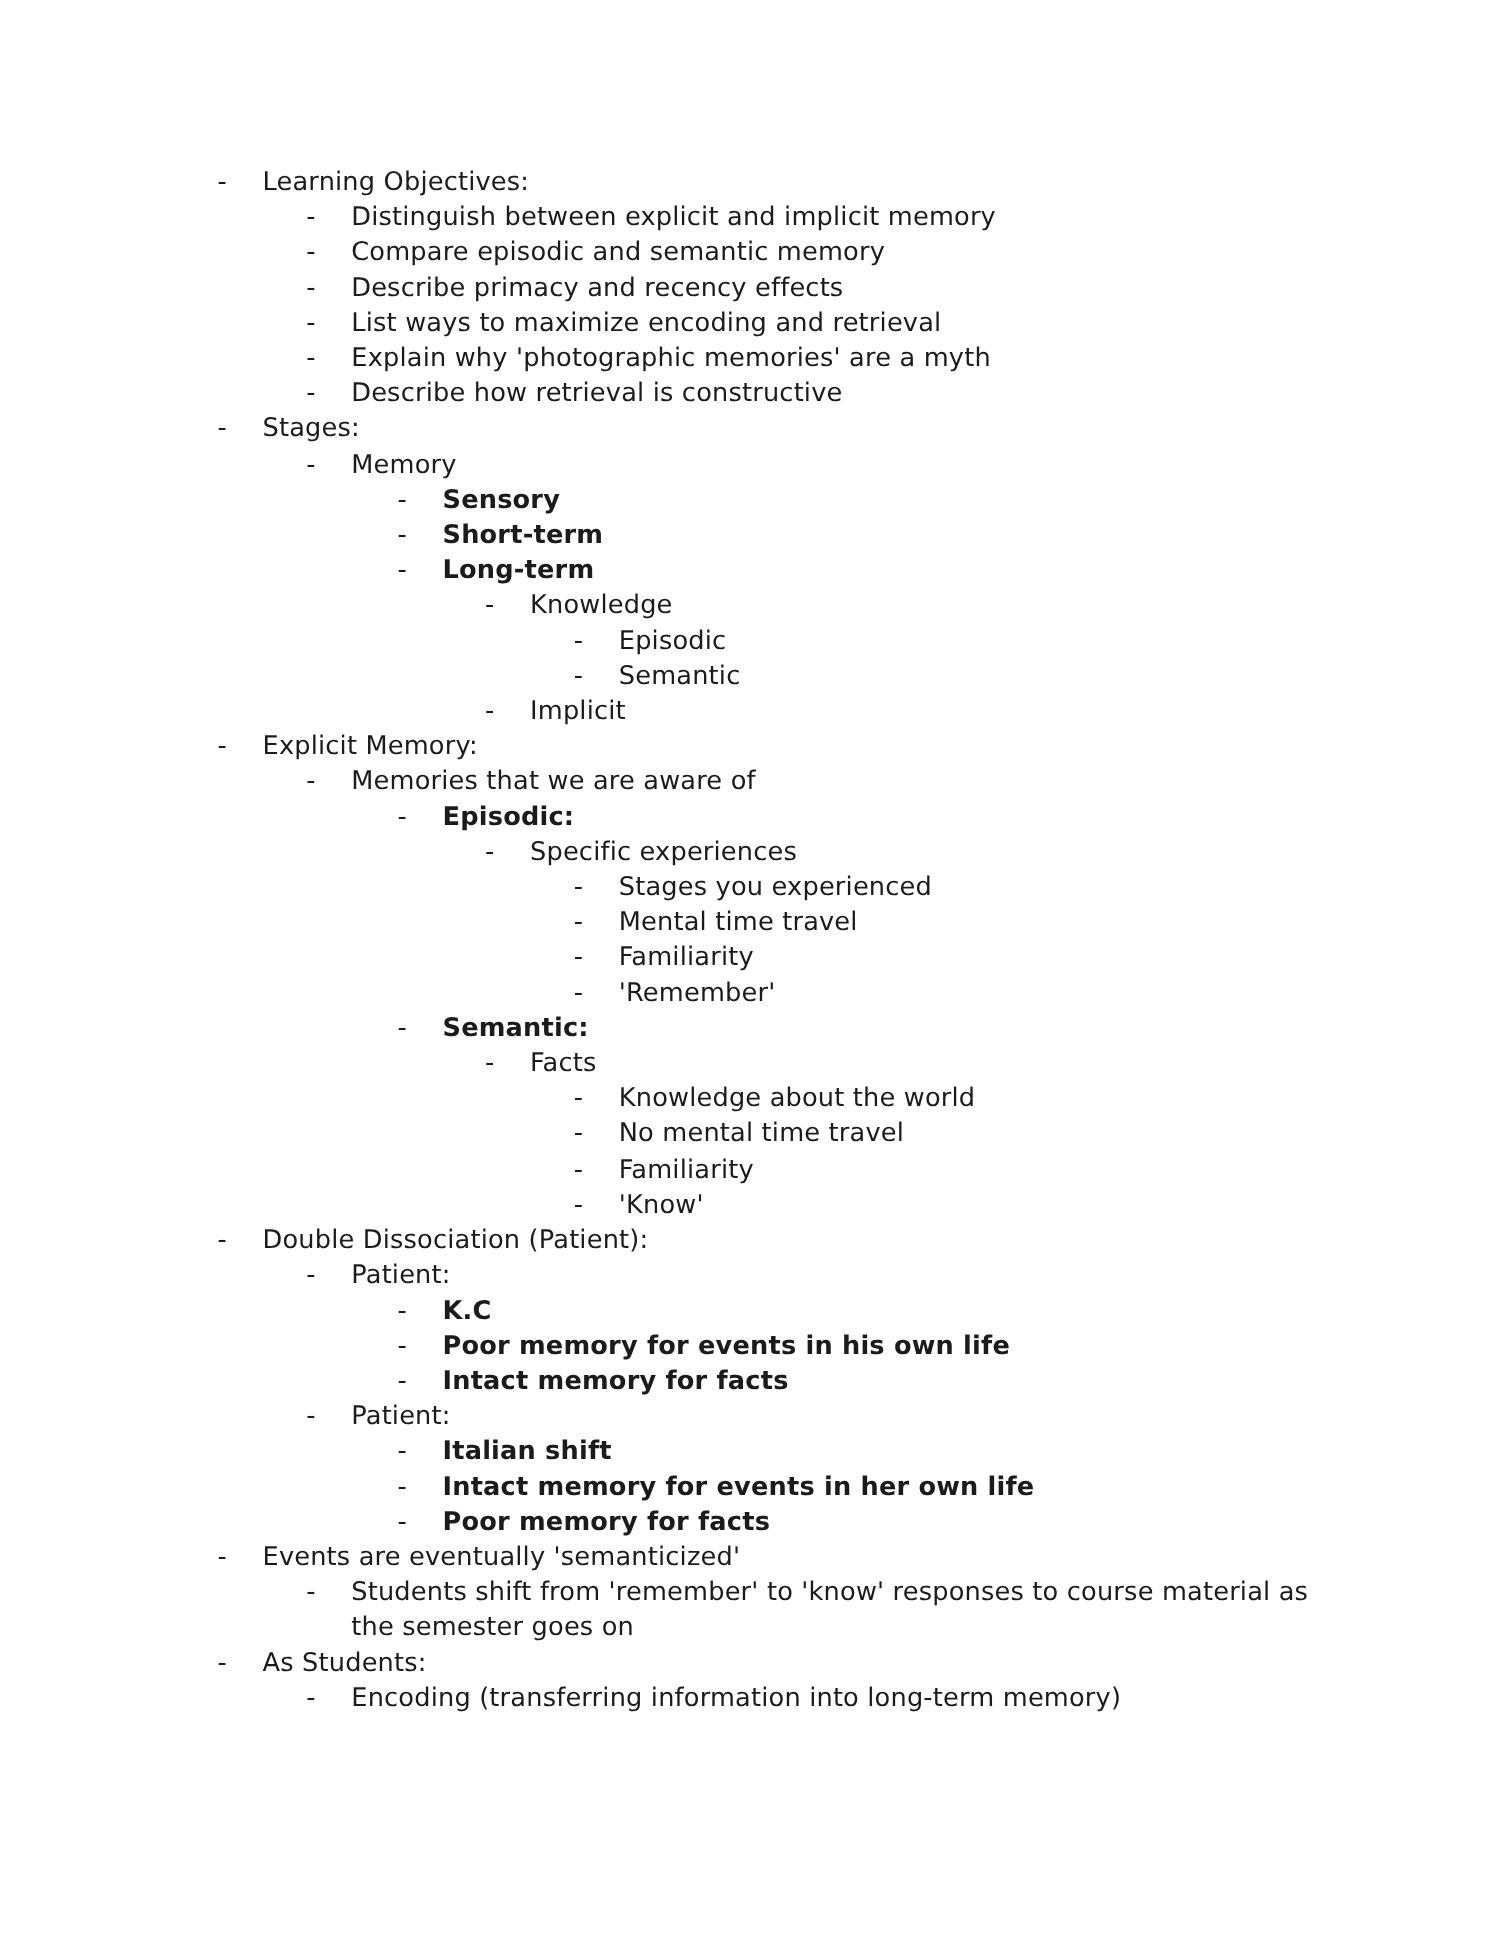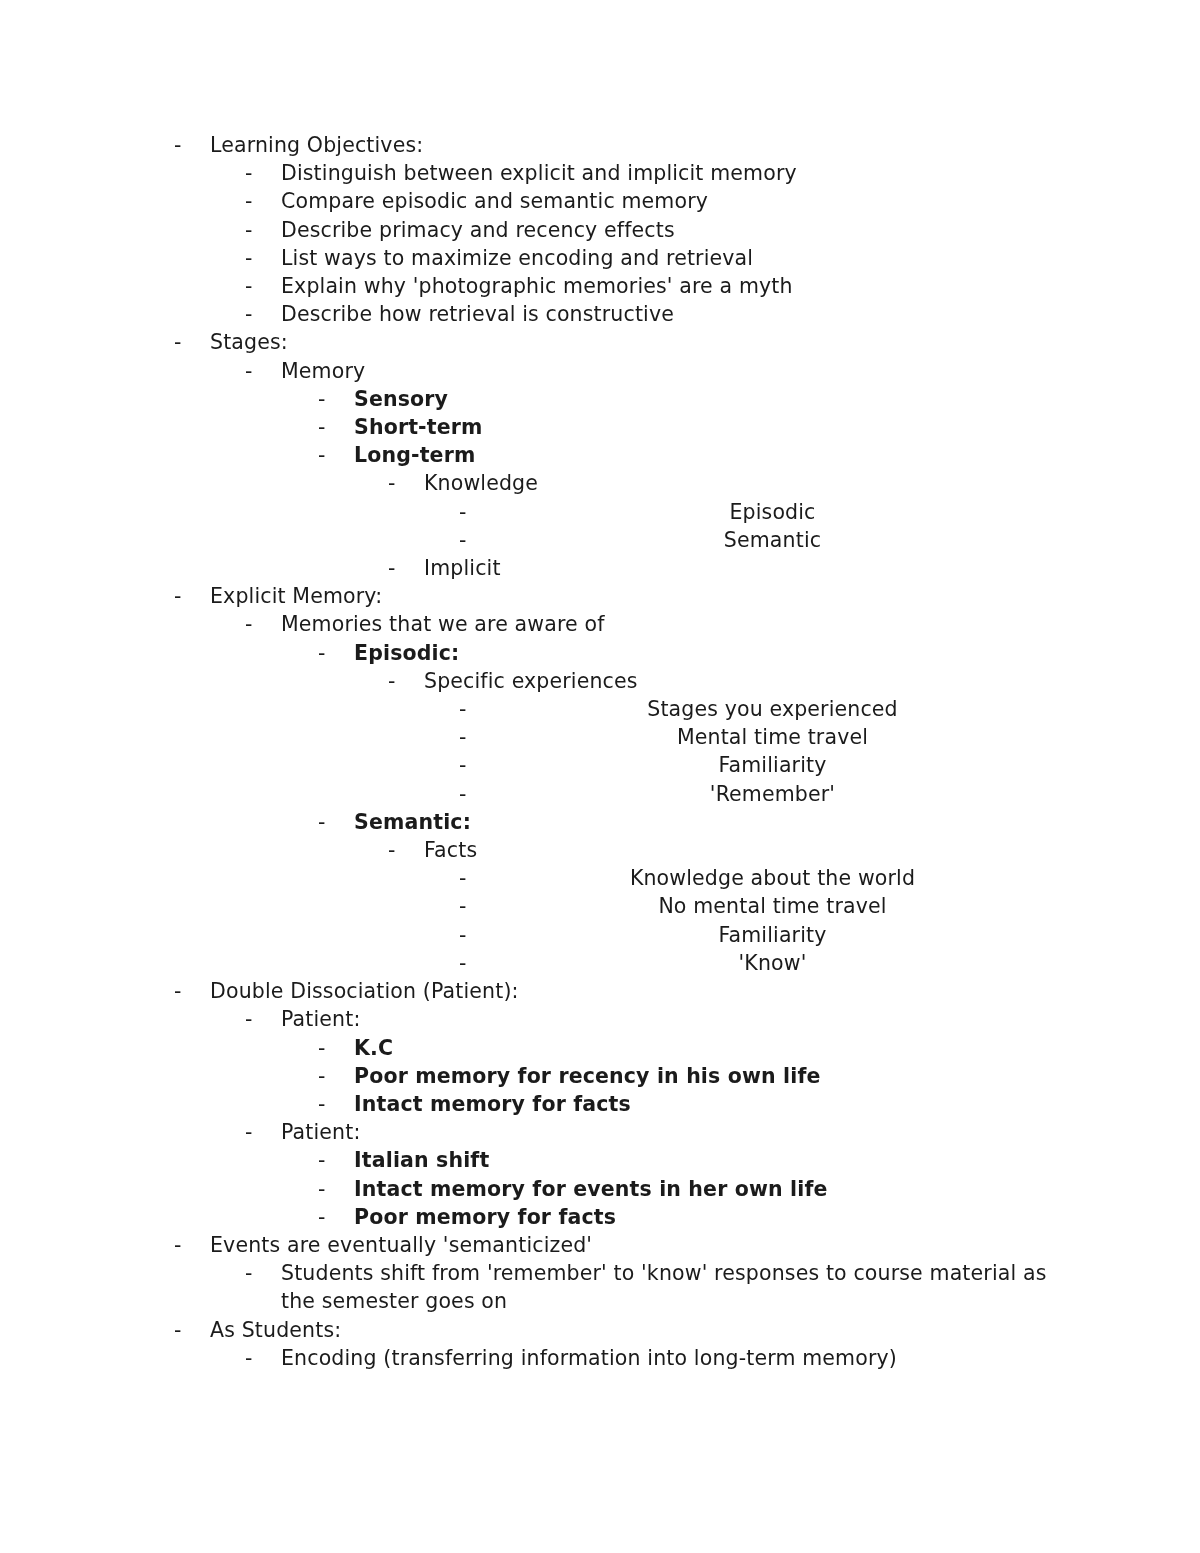--- a/index.html
+++ b/index.html
@@ -48,21 +48,21 @@
   }
   
   .lvl-1 { margin-left: 0px; }
   .lvl-2 { margin-left: 71px; }
   .lvl-3 { margin-left: 144px; }
   .lvl-4 { margin-left: 214px; }
   .lvl-5 { margin-left: 285px; }
   .lvl-2 .txt { max-width: 800px; }
   .lvl-3 .txt { max-width: 730px; font-weight: bold; }
   .lvl-4 .txt { max-width: 660px; }
-  .lvl-5 .txt { max-width: 590px; text-align: center; }
+  .lvl-5 .txt { max-width: 590px; }
 </style>
 </head>
 <body>
 
 <div class="page">
   <div class="outline" id="outline-root">
       <div class="row lvl-1">
         <span class="dash">-</span>
         <span class="txt">Learning Objectives:</span>
       </div>
@@ -189,21 +189,21 @@
       <div class="row lvl-2">
         <span class="dash">-</span>
         <span class="txt">Patient:</span>
       </div>
       <div class="row lvl-3">
         <span class="dash">-</span>
         <span class="txt">K.C</span>
       </div>
       <div class="row lvl-3">
         <span class="dash">-</span>
-        <span class="txt">Poor memory for recency in his own life</span>
+        <span class="txt">Poor memory for events in his own life</span>
       </div>
       <div class="row lvl-3">
         <span class="dash">-</span>
         <span class="txt">Intact memory for facts</span>
       </div>
       <div class="row lvl-2">
         <span class="dash">-</span>
         <span class="txt">Patient:</span>
       </div>
       <div class="row lvl-3">

